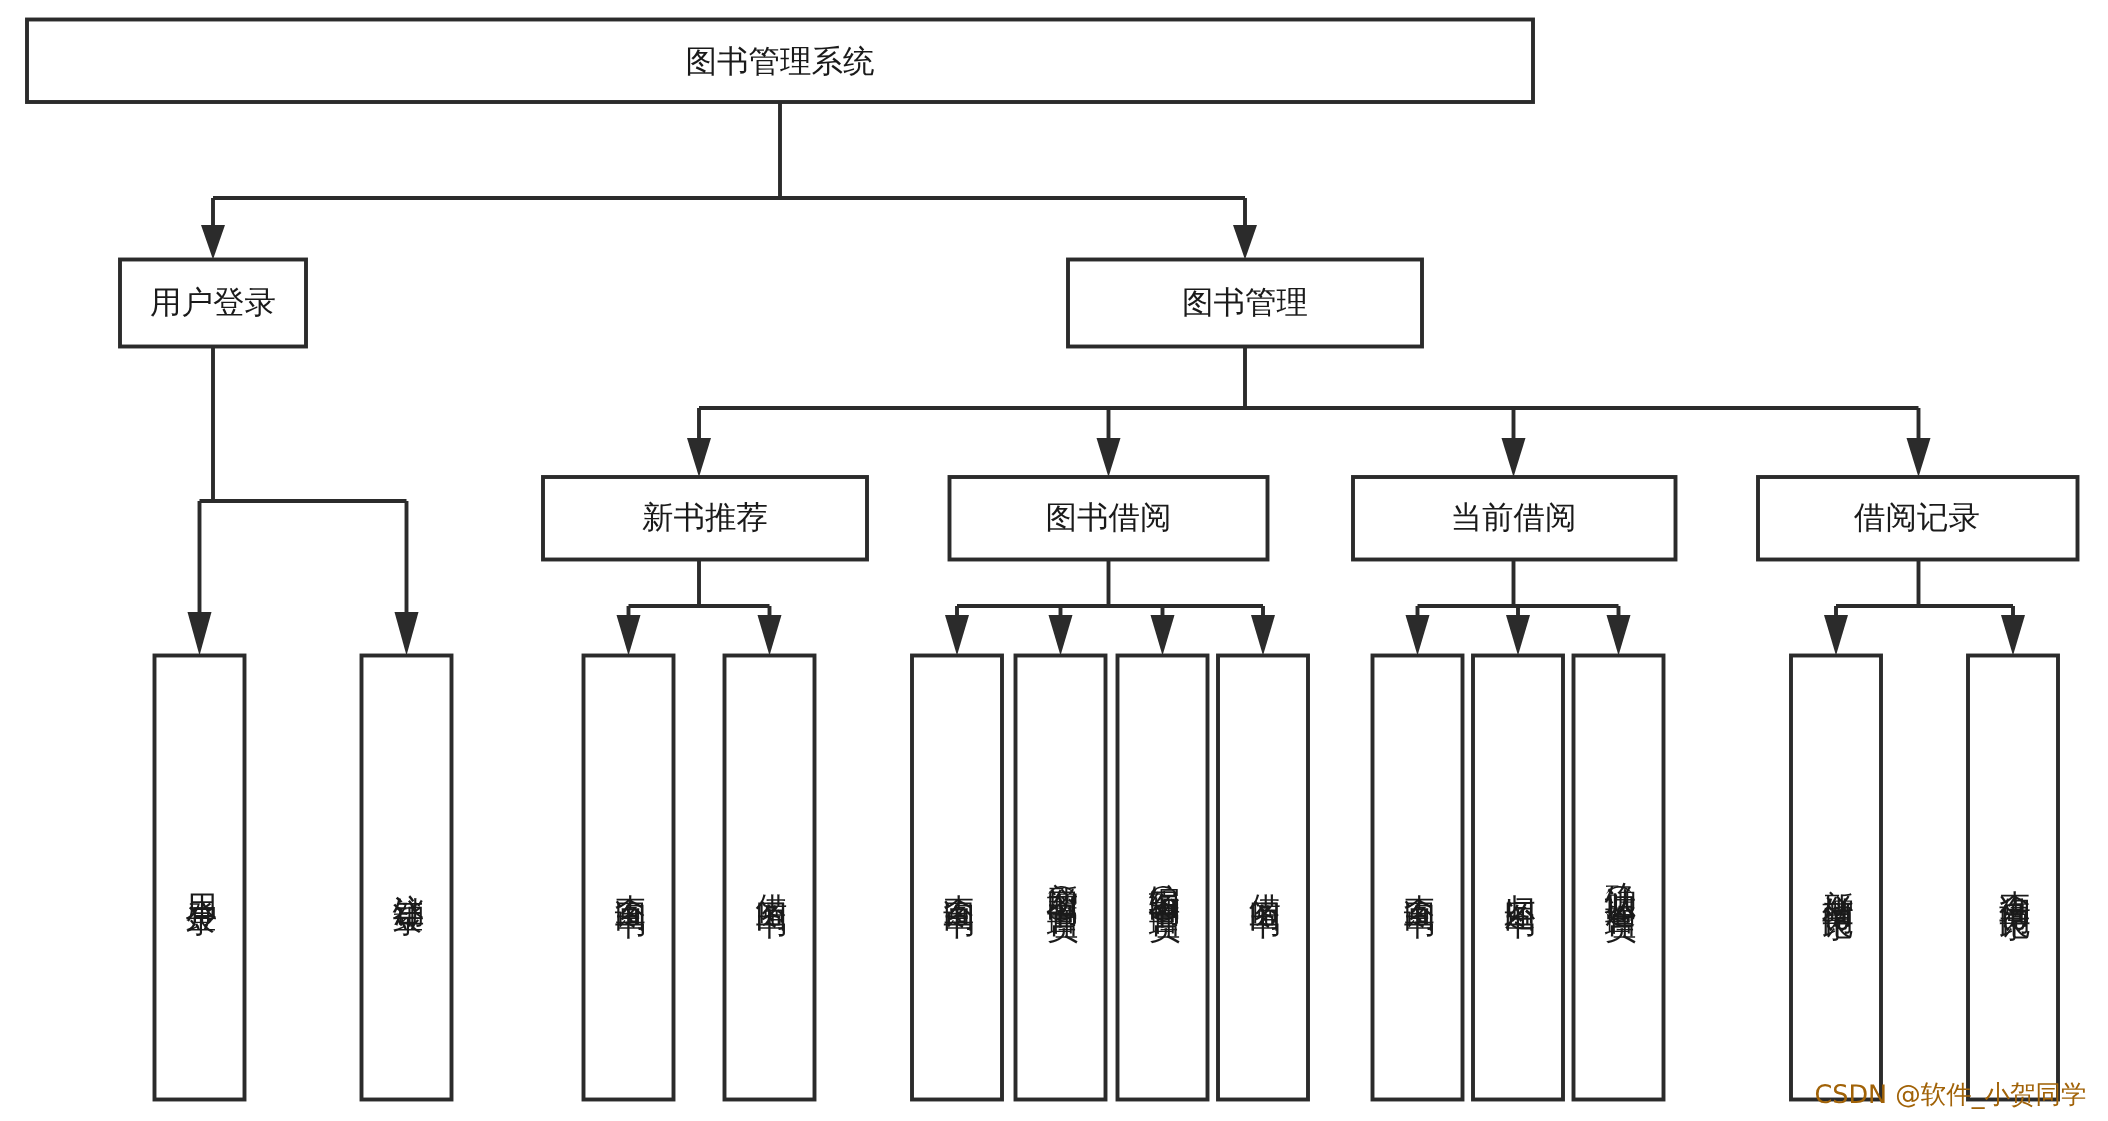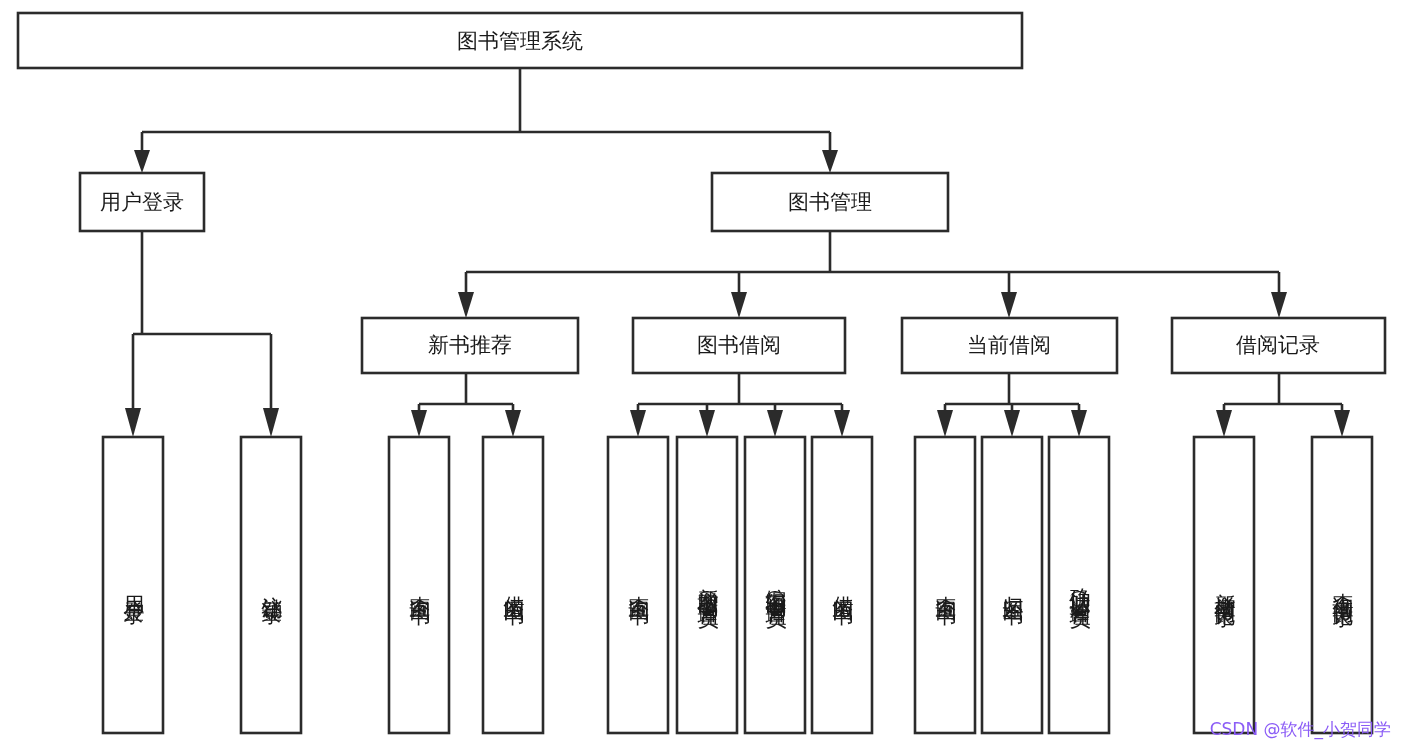--- a/index.html
+++ b/index.html
@@ -58,21 +58,21 @@
     dominant-baseline: middle;
     writing-mode: vertical-rl;
     letter-spacing: 3px;
   }
   .watermark-text {
     position: absolute;
     right: 14px;
     bottom: 6px;
     font-family: "DejaVu Sans", "Liberation Sans", sans-serif;
     font-size: 17px;
-    color: #8b5cf6;
+    color: #a16207;
     white-space: nowrap;
     user-select: none;
     pointer-events: none;
   }
 </style>
 </head>
 <body>
 
 <div id="diagram-root">
 

